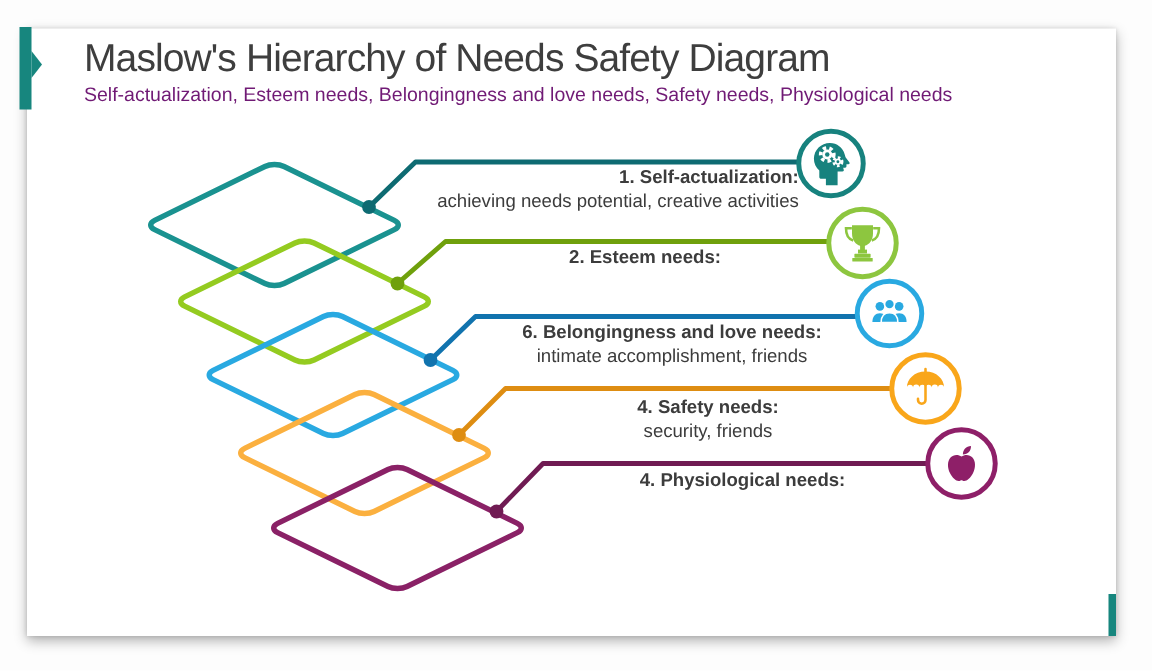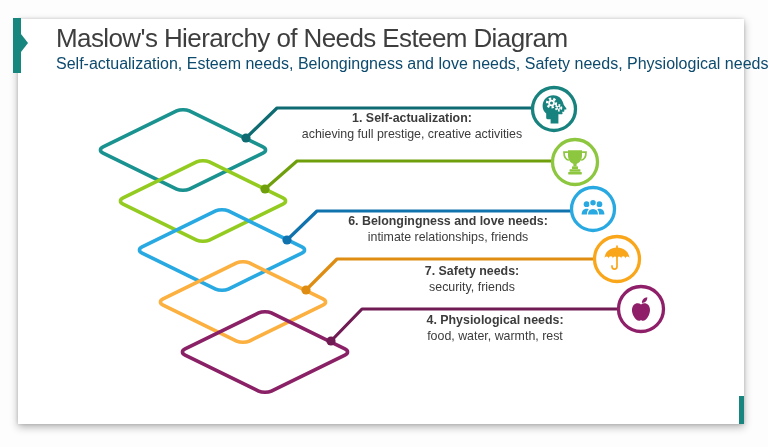--- a/index.html
+++ b/index.html
@@ -47,49 +47,49 @@
     font-size: 26px;
     font-weight: 400;
     letter-spacing: -0.6px;
     color: #3e3e3e;
     white-space: nowrap;
   }
   .subtitle {
     position: absolute;
     left: 38px; top: 36px;
     margin: 0;
-    font-size: 16px;
-    color: #0c4a6e;
+    font-size: 13px;
+    color: #701a75;
     white-space: nowrap;
   }
   svg.diagram {
     position: absolute;
     left: 0; top: 0;
     width: 726px; height: 405px;
   }
   .callout {
     position: absolute;
     transform: translateX(-50%);
     text-align: center;
     white-space: nowrap;
     line-height: 15.5px;
     color: #3c3c3c;
     font-size: 12.4px;
   }
-  .c-title { font-weight: 700; }
+  .c-title { font-weight: 700; text-align: right; }
 </style>
 </head>
 <body>
 
 <div class="slide">
 
   <div class="accent-tab"></div>
   <div class="accent-bottom"></div>
 
-  <h1 class="title">Maslow's Hierarchy of Needs Esteem Diagram</h1>
+  <h1 class="title">Maslow's Hierarchy of Needs Safety Diagram</h1>
   <p class="subtitle">Self-actualization, Esteem needs, Belongingness and love needs, Safety needs, Physiological needs</p>
 
   <svg class="diagram" viewBox="0 0 726 405">
 
     <g fill="none" stroke-width="3.6">
       <rect x="-61" y="-61" width="122" height="122" rx="9" transform="translate(165,131) scale(1,0.4884) rotate(45)" vector-effect="non-scaling-stroke" stroke="#1A9290"></rect>
       <rect x="-61" y="-61" width="122" height="122" rx="9" transform="translate(185,182) scale(1,0.4884) rotate(45)" vector-effect="non-scaling-stroke" stroke="#94CB20"></rect>
       <rect x="-61" y="-61" width="122" height="122" rx="9" transform="translate(204,231) scale(1,0.4884) rotate(45)" vector-effect="non-scaling-stroke" stroke="#29A9E1"></rect>
       <rect x="-61" y="-61" width="122" height="122" rx="9" transform="translate(225,283) scale(1,0.4884) rotate(45)" vector-effect="non-scaling-stroke" stroke="#FBB03F"></rect>
       <rect x="-61" y="-61" width="122" height="122" rx="9" transform="translate(247,333) scale(1,0.4884) rotate(45)" vector-effect="non-scaling-stroke" stroke="#8A2166"></rect>
@@ -153,30 +153,30 @@
     </g>
 
     <g transform="translate(607,274)" fill="#8E1F68">
       <path d="M16 11.4 C13.9 9.7 10.5 9.9 8.7 12 C6.5 14.5 6.5 18.7 8.3 22.4 C9.9 25.7 12.3 27.7 14.1 27.7 C15.1 27.7 15.3 27.2 16 27.2 C16.7 27.2 16.9 27.7 17.9 27.7 C19.7 27.7 22.1 25.7 23.7 22.4 C25.5 18.7 25.5 14.5 23.3 12 C21.5 9.9 18.1 9.7 16 11.4 Z"></path>
       <path d="M16.9 10 C16.9 6.8 19.1 4.5 22.3 4.3 C22.5 7.5 20.3 9.8 16.9 10 Z"></path>
     </g>
   </svg>
 
   <div class="callout" style="left:394px; top:92px">
     <div class="c-title">1. Self-actualization:</div>
-    <div class="c-desc">achieving full prestige, creative activities</div>
+    <div class="c-desc">achieving needs potential, creative activities</div>
   </div>
   <div class="callout" style="left:412px; top:145px">
+    <div class="c-title">2. Esteem needs:</div>
   </div>
   <div class="callout" style="left:430px; top:195px">
     <div class="c-title">6. Belongingness and love needs:</div>
-    <div class="c-desc">intimate relationships, friends</div>
+    <div class="c-desc">intimate accomplishment, friends</div>
   </div>
   <div class="callout" style="left:454px; top:245px">
-    <div class="c-title">7. Safety needs:</div>
+    <div class="c-title">4. Safety needs:</div>
     <div class="c-desc">security, friends</div>
   </div>
   <div class="callout" style="left:477px; top:294px">
     <div class="c-title">4. Physiological needs:</div>
-    <div class="c-desc">food, water, warmth, rest</div>
   </div>
 
 </div>
 
 </body></html>

